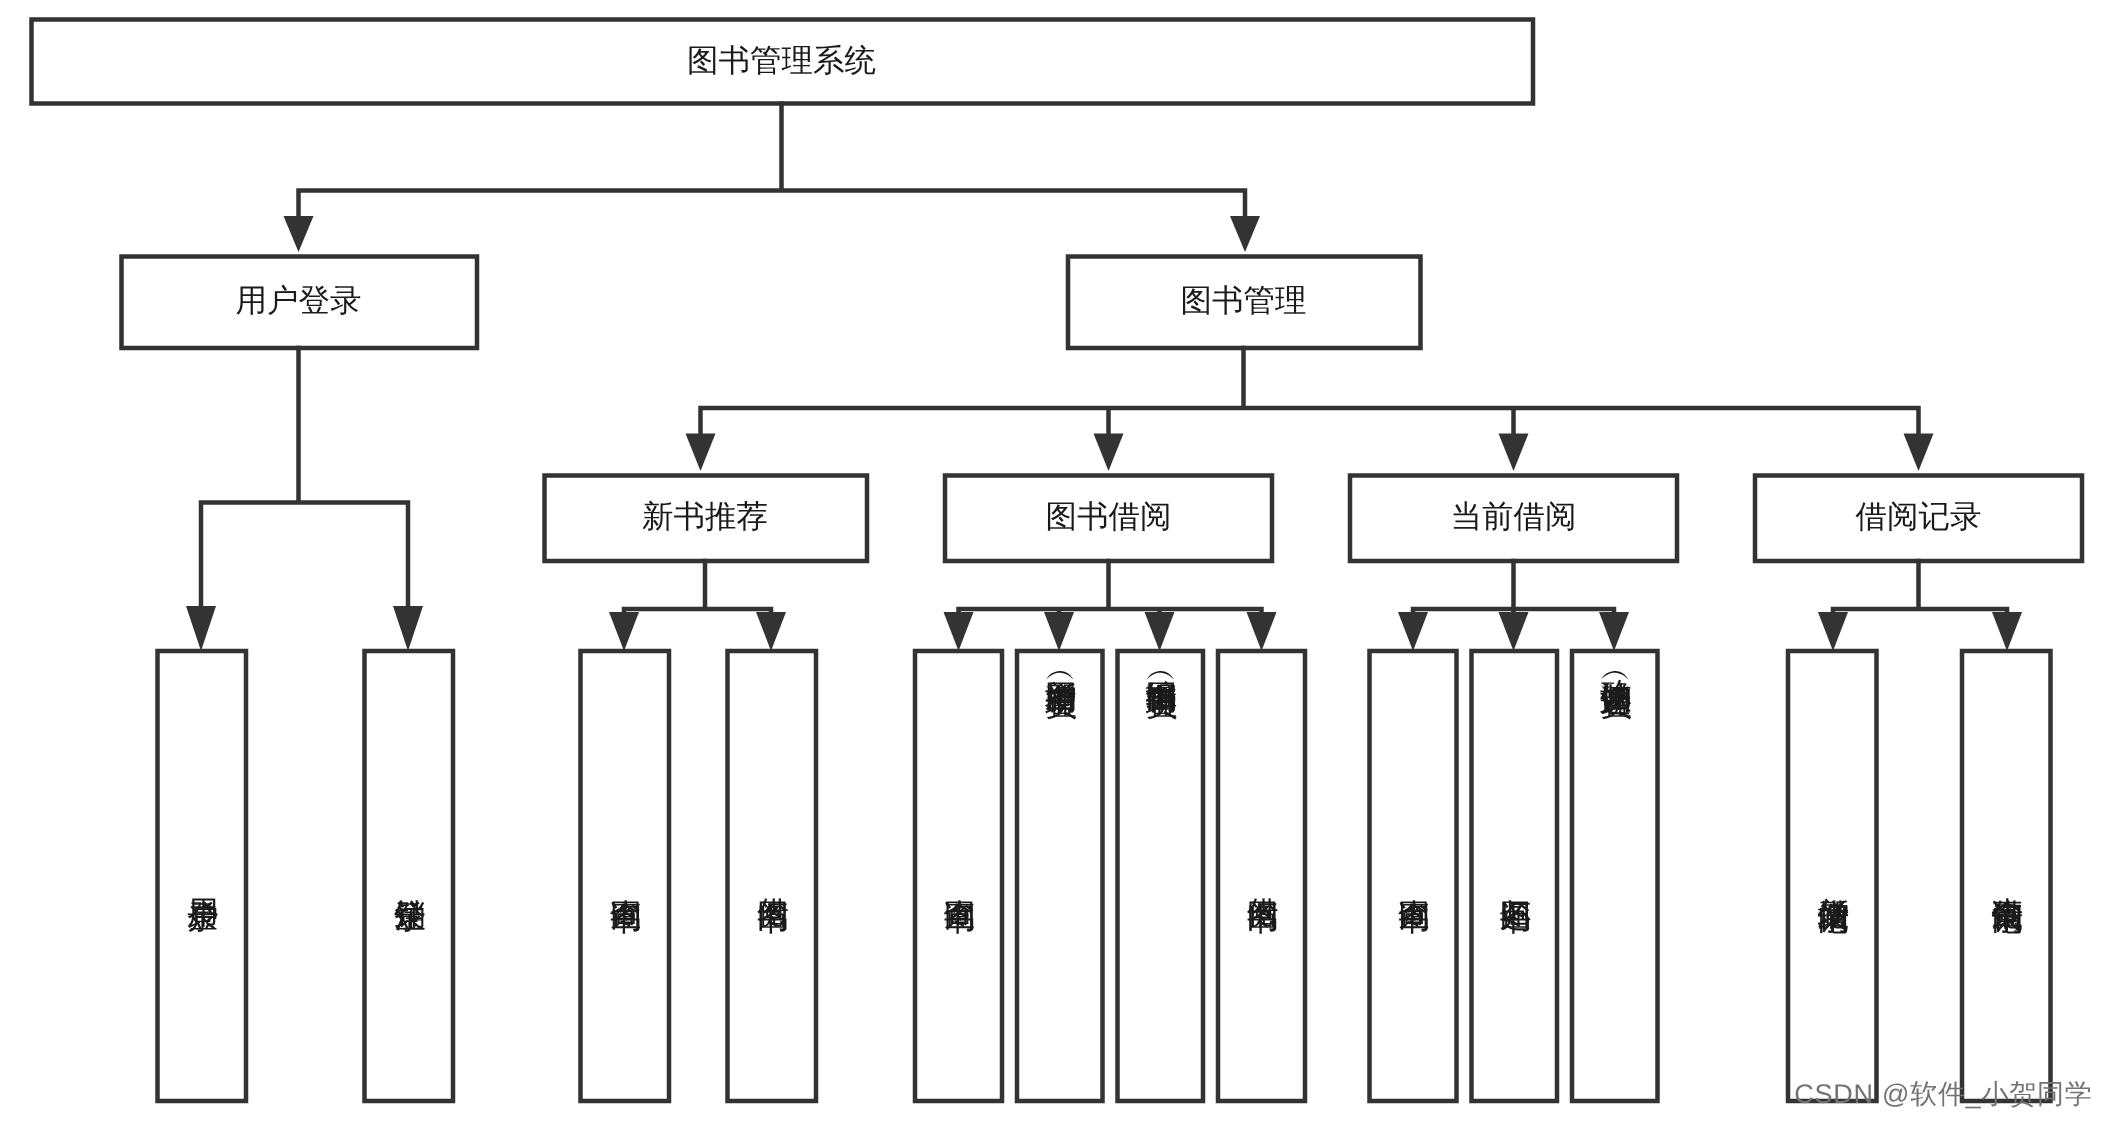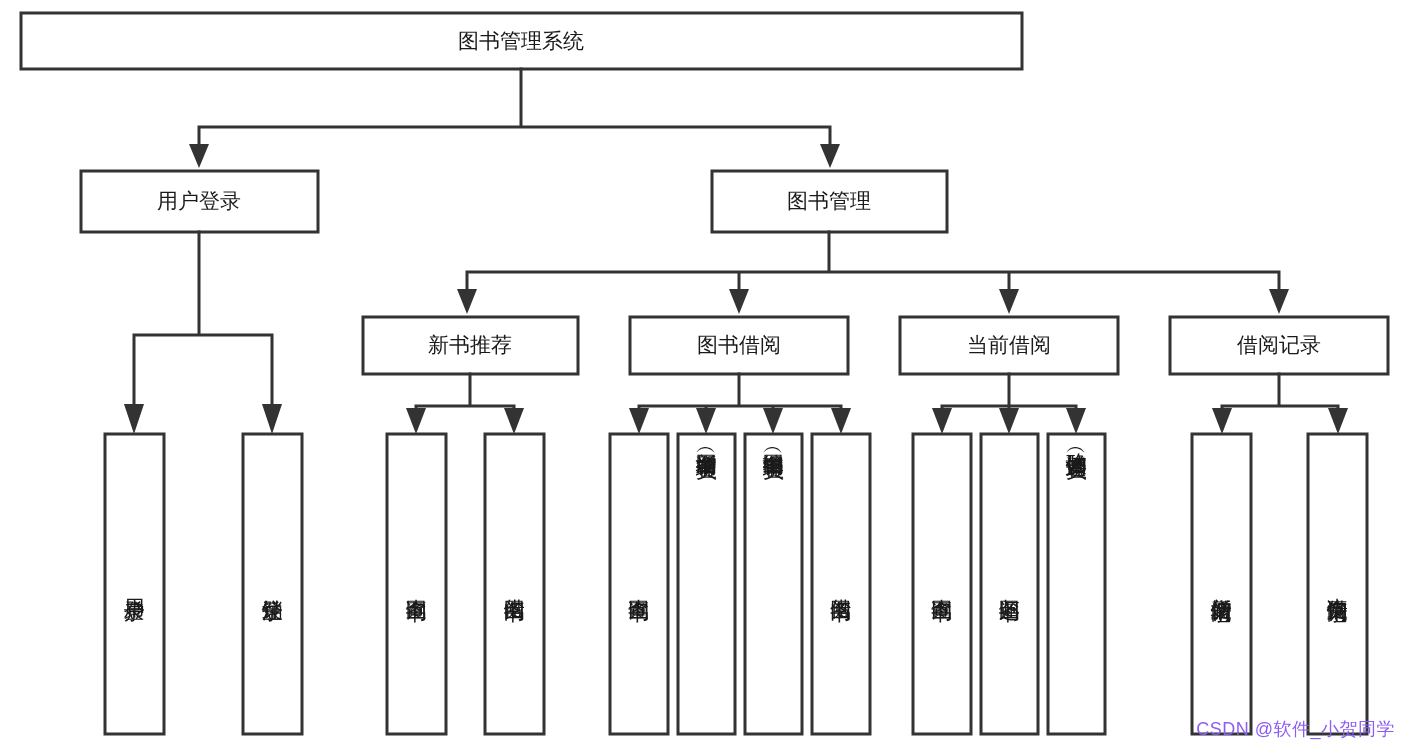--- a/index.html
+++ b/index.html
@@ -64,21 +64,21 @@
     color: #1a1a1a;
     letter-spacing: 1px;
     white-space: nowrap;
   }
   #watermark {
     position: absolute;
     right: 10px;
     bottom: 6px;
     font-family: "Liberation Sans", "DejaVu Sans", sans-serif;
     font-size: 18px;
-    color: #8b5cf6;
+    color: #737373;
     letter-spacing: 0.5px;
     white-space: nowrap;
   }
 </style>
 </head>
 <body>
 
 <div id="diagram-root">
 
   <svg class="flow" viewBox="0 0 1405 747" xmlns="http://www.w3.org/2000/svg">

